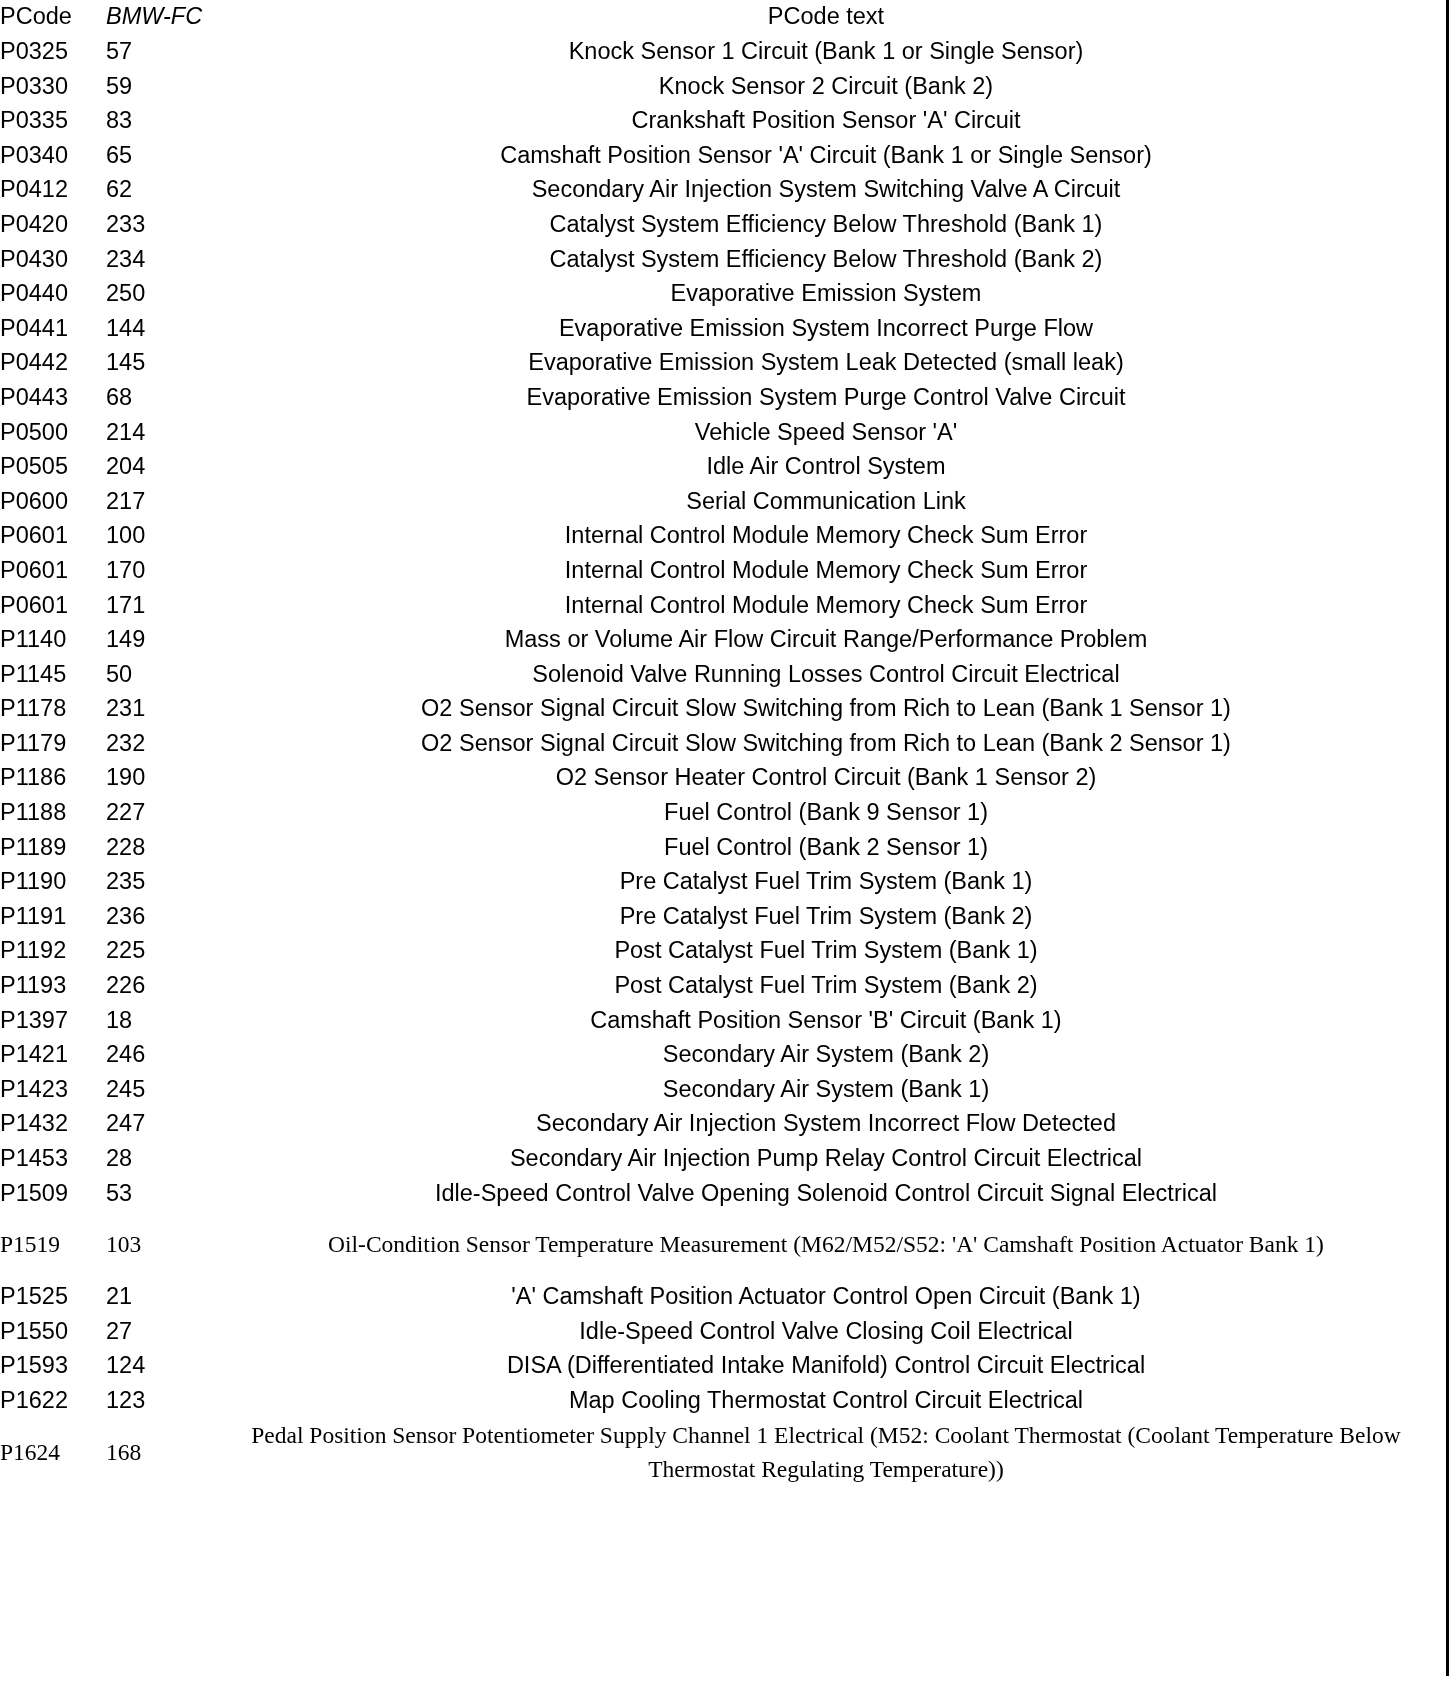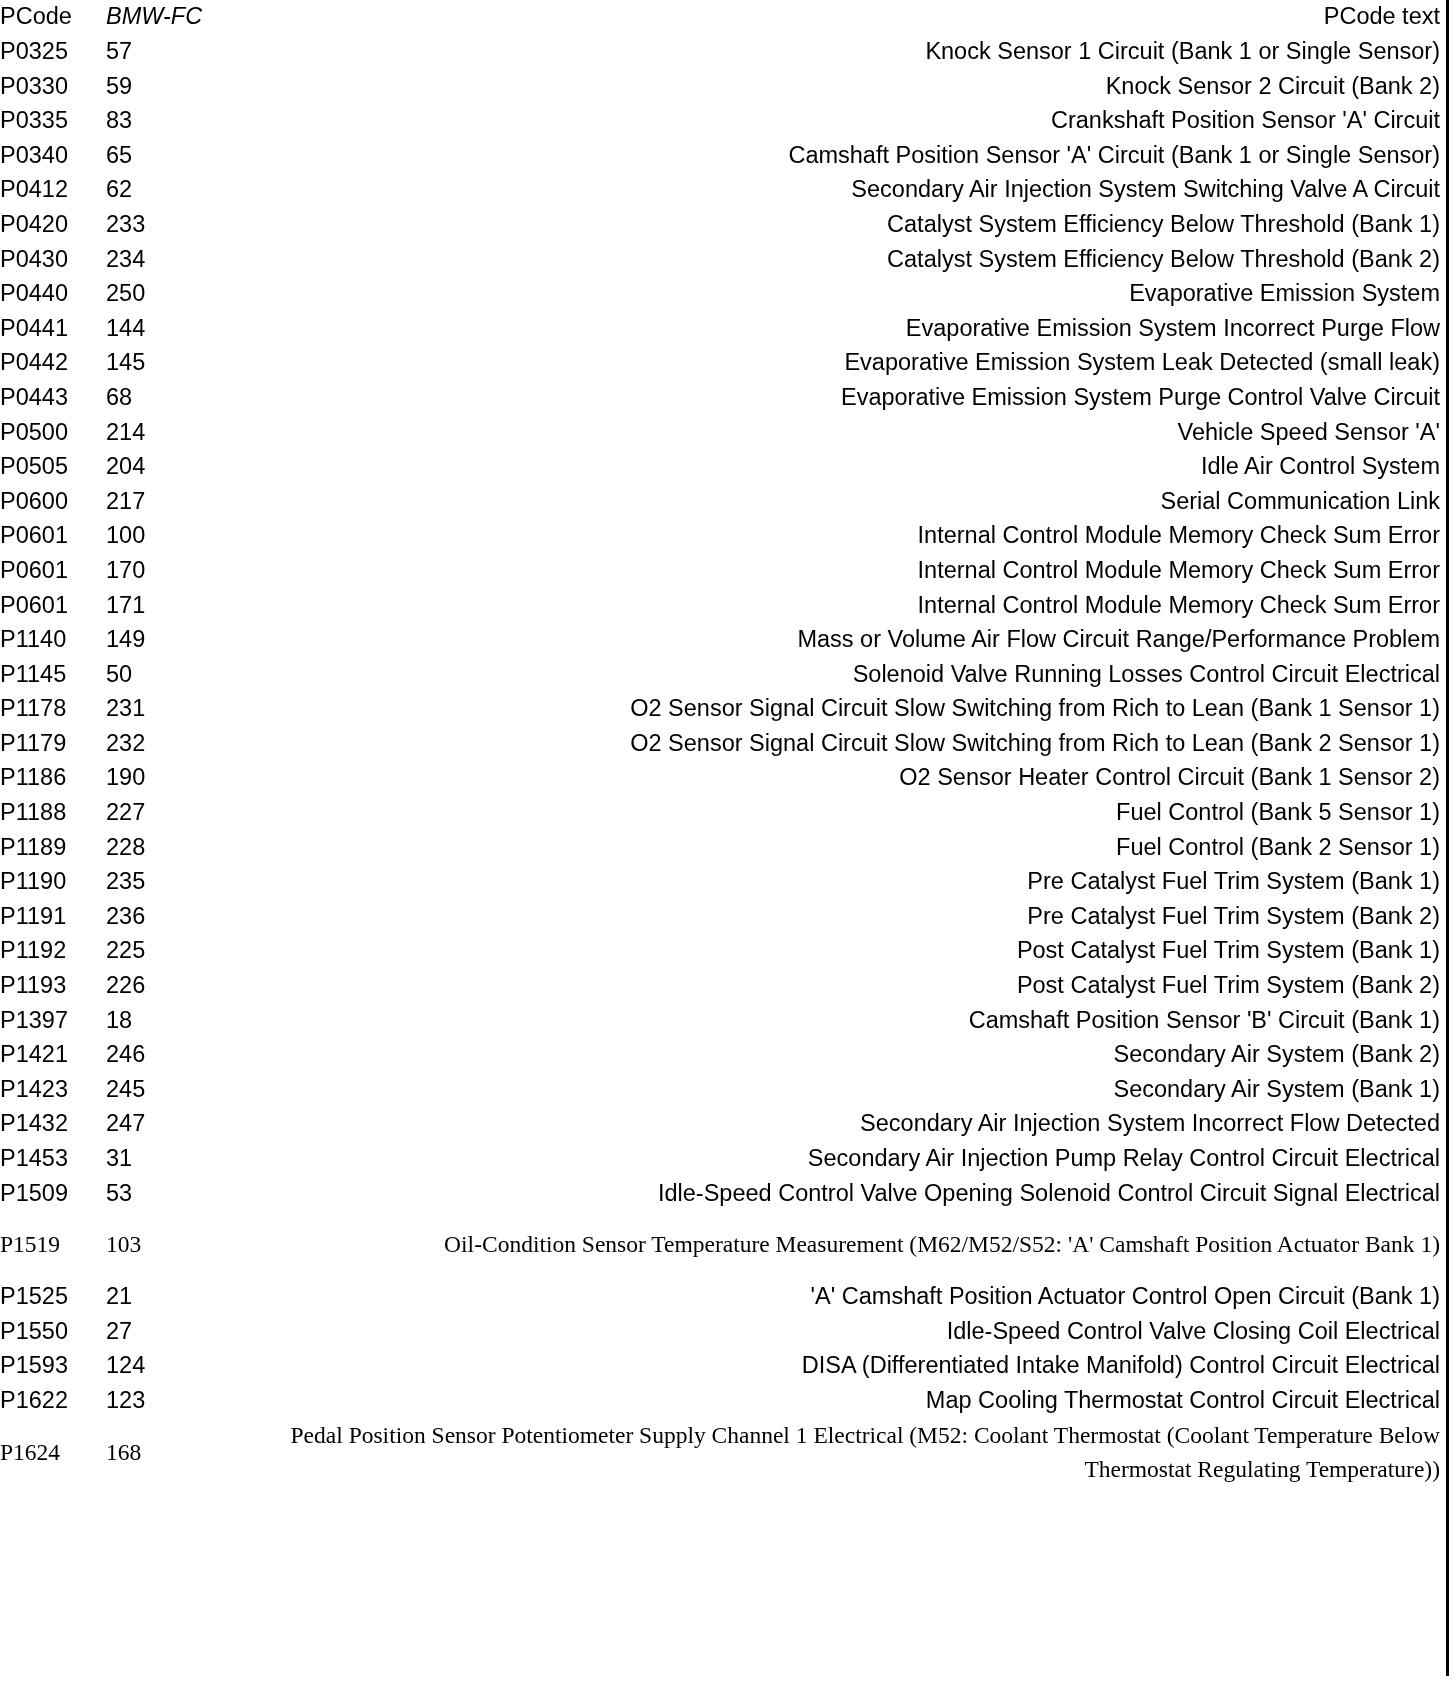--- a/index.html
+++ b/index.html
@@ -70,21 +70,21 @@
     padding-left: 3px;
     box-sizing: border-box;
     font-style: italic;
   }
   td.cell-fc {
     text-align: left;
     padding-right: 22px;
     box-sizing: border-box;
   }
   th.h-text, td.cell-text {
-    text-align: right;
+    text-align: center;
     padding-left: 10px;
     padding-right: 4px;
     box-sizing: border-box;
   }
   td.cell-text {
     padding-top: 1px;
     padding-bottom: 1px;
   }
   tr.data-row td {
     height: 34.6px;
@@ -221,21 +221,21 @@
           <td class="cell-text">O2 Sensor Signal Circuit Slow Switching from Rich to Lean (Bank 2 Sensor 1)</td>
         </tr>
         <tr class="data-row">
           <td class="cell-pcode">P1186</td>
           <td class="cell-fc">190</td>
           <td class="cell-text">O2 Sensor Heater Control Circuit (Bank 1 Sensor 2)</td>
         </tr>
         <tr class="data-row">
           <td class="cell-pcode">P1188</td>
           <td class="cell-fc">227</td>
-          <td class="cell-text">Fuel Control (Bank 5 Sensor 1)</td>
+          <td class="cell-text">Fuel Control (Bank 9 Sensor 1)</td>
         </tr>
         <tr class="data-row">
           <td class="cell-pcode">P1189</td>
           <td class="cell-fc">228</td>
           <td class="cell-text">Fuel Control (Bank 2 Sensor 1)</td>
         </tr>
         <tr class="data-row">
           <td class="cell-pcode">P1190</td>
           <td class="cell-fc">235</td>
           <td class="cell-text">Pre Catalyst Fuel Trim System (Bank 1)</td>
@@ -270,21 +270,21 @@
           <td class="cell-fc">245</td>
           <td class="cell-text">Secondary Air System (Bank 1)</td>
         </tr>
         <tr class="data-row">
           <td class="cell-pcode">P1432</td>
           <td class="cell-fc">247</td>
           <td class="cell-text">Secondary Air Injection System Incorrect Flow Detected</td>
         </tr>
         <tr class="data-row">
           <td class="cell-pcode">P1453</td>
-          <td class="cell-fc">31</td>
+          <td class="cell-fc">28</td>
           <td class="cell-text">Secondary Air Injection Pump Relay Control Circuit Electrical</td>
         </tr>
         <tr class="data-row">
           <td class="cell-pcode">P1509</td>
           <td class="cell-fc">53</td>
           <td class="cell-text">Idle-Speed Control Valve Opening Solenoid Control Circuit Signal Electrical</td>
         </tr>
         <tr class="data-row tall">
           <td class="cell-pcode">P1519</td>
           <td class="cell-fc">103</td>

